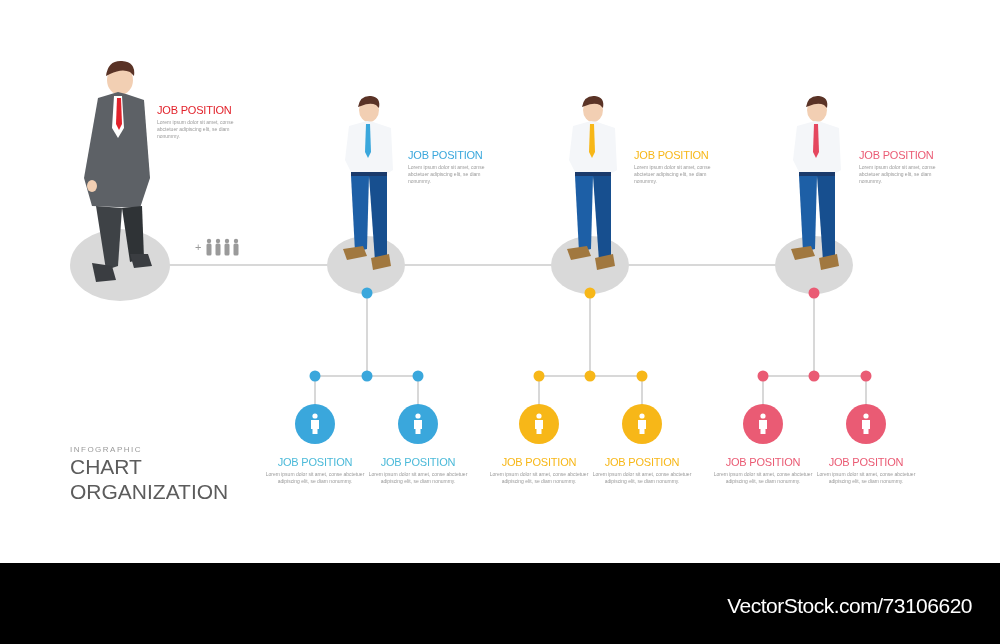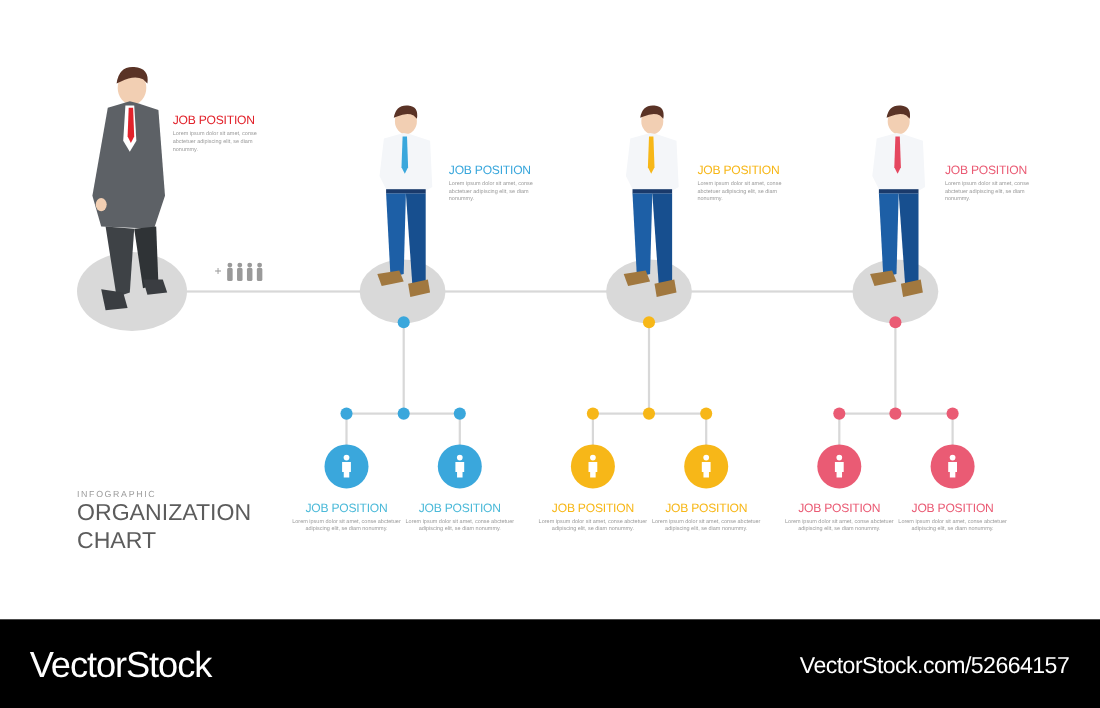--- a/index.html
+++ b/index.html
@@ -202,21 +202,20 @@
     <div class="title" style="color:#ea5b74;">JOB POSITION</div>
     <div class="desc">Lorem ipsum dolor sit amet, conse abctetuer adipiscing elit, se diam nonummy.</div>
   </div>
   <div class="caption" style="left:866px; top:456px;">
     <div class="title" style="color:#ea5b74;">JOB POSITION</div>
     <div class="desc">Lorem ipsum dolor sit amet, conse abctetuer adipiscing elit, se diam nonummy.</div>
   </div>
 
   <div class="infographic-title">
     <div class="small">INFOGRAPHIC</div>
+    <div class="big">CHART</div>
     <div class="big">ORGANIZATION</div>
-    <div class="big">CHART</div>
   </div>
 </div>
 
 <div class="footer">
-  <div class="brand">VectorStock</div>
-  <div class="url">VectorStock.com/52664157</div>
+  <div class="url">VectorStock.com/73106620</div>
 </div>
 
 </body></html>

